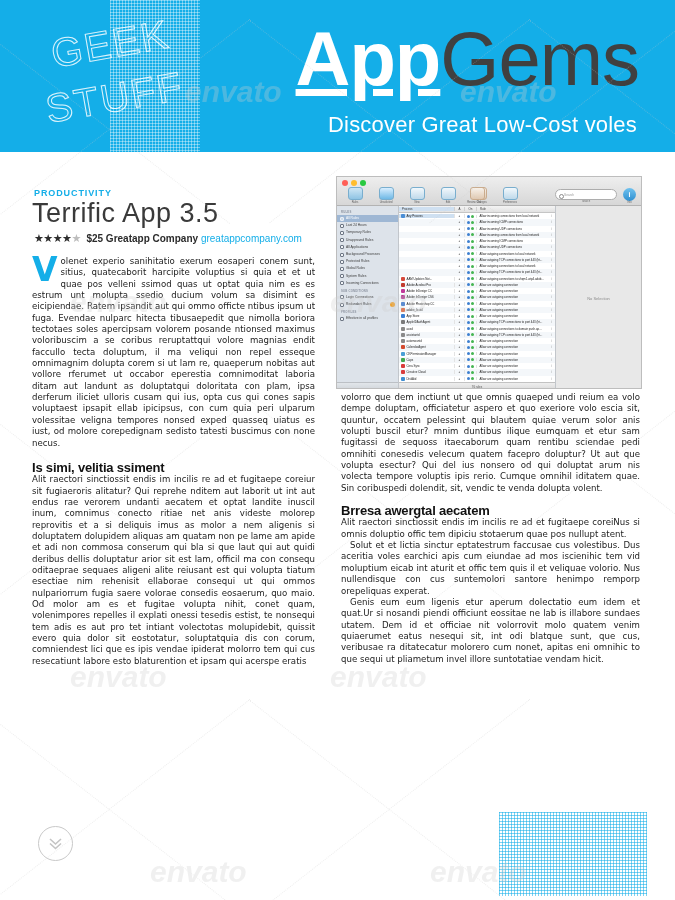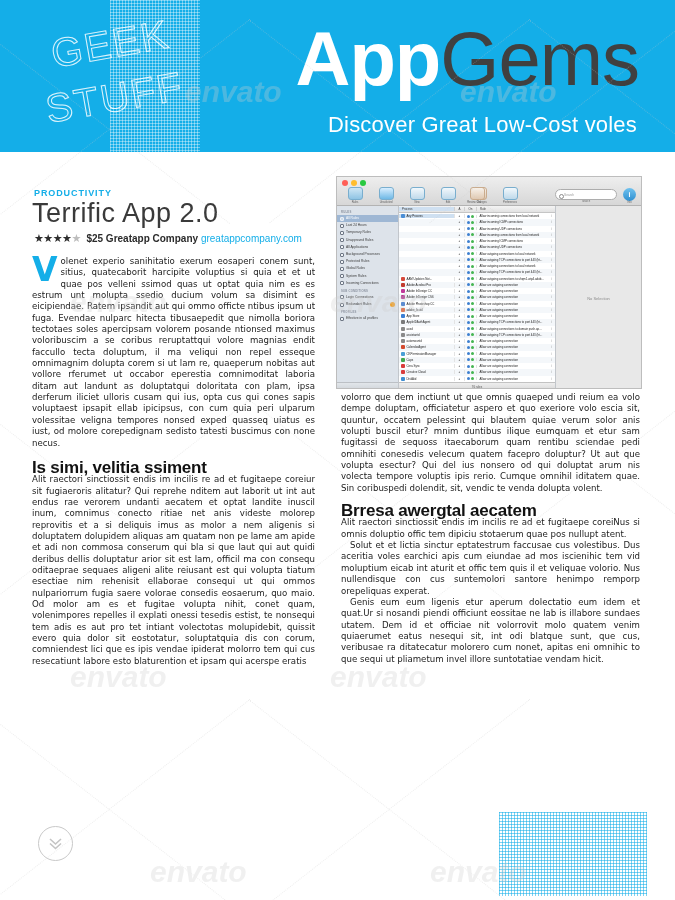--- a/index.html
+++ b/index.html
@@ -32,21 +32,21 @@
   .geekstuff span { display:block; font-size:40px; letter-spacing:2px;
     -webkit-text-stroke:1px rgba(255,255,255,.85); color:transparent; font-weight:300;}
   .geekstuff .l1 { transform:rotate(-10deg) translate(4px,10px); }
   .geekstuff .l2 { transform:rotate(-10deg) translate(-4px,24px); }
 
   .brand {
     position:absolute; right:36px; top:22px;
     font-size:76px; line-height:.98; font-weight:400; letter-spacing:-1px;
     color:#ffffff; white-space:nowrap;
   }
-  .brand .bold { font-weight:700; }
+  .brand .bold { font-weight:700;text-decoration:underline; }
   .brand .light { font-weight:300; color:#404040; }
   .tagline {
     position:absolute; right:38px; top:112px;
     font-size:22px; font-weight:300; color:#ffffff; letter-spacing:.2px;
   }
 
   
   .kicker {
     position:absolute; left:34px; top:188px;
     font-size:9px; font-weight:700; letter-spacing:.9px; color:#14AEE8;
@@ -72,21 +72,21 @@
   }
   .col-l { left:32px; top:256px; width:283px; }
   .col-r { left:341px; top:392px; width:299px; }
   .col p { margin:0; text-indent:0; }
   .col p + p { text-indent:9px; }
   .dropcap {
     float:left; font-size:33px; line-height:26px; font-weight:700;
     color:#14AEE8; margin:1px 3px 0 0; font-family:"DejaVu Sans", sans-serif;
   }
   h2.sub {
-    font-size:17px; font-weight:700; color:#111; letter-spacing:-.2px;
+    font-size:13px; font-weight:700; color:#111; letter-spacing:-.2px;
     margin:11px 0 1px 0; font-family:"Liberation Sans", sans-serif;
   }
   .col-l h2.sub { margin-top:13px; }
 
   
   .shot {
     position:absolute; left:336px; top:176px; width:306px; height:213px;
     background:#e9e9e9; border:1px solid #bdbdbd; overflow:hidden;
     font-family:"Liberation Sans", sans-serif;
   }
@@ -200,21 +200,21 @@
     <div class="dotgrid"></div>
     <div class="geekstuff">
       <span class="l1">GEEK</span>
       <span class="l2">STUFF</span>
     </div>
     <div class="brand"><span class="bold">App</span><span class="light">Gems</span></div>
     <div class="tagline">Discover Great Low-Cost voles</div>
   </div>
 
   <div class="kicker">PRODUCTIVITY</div>
-  <div class="title">Terrific App 2.0</div>
+  <div class="title">Terrific App 3.5</div>
   <div class="byline">
     <span class="stars"><span>★★★★</span><span class="off">★</span></span>
     &nbsp;<span class="meta">$25 Greatapp Company</span>
     <span class="link">greatappcompany.com</span>
   </div>
 
   <div class="shot">
     <div class="shot-tb">
       <div class="traffic">
         <i class="t-red"></i>

